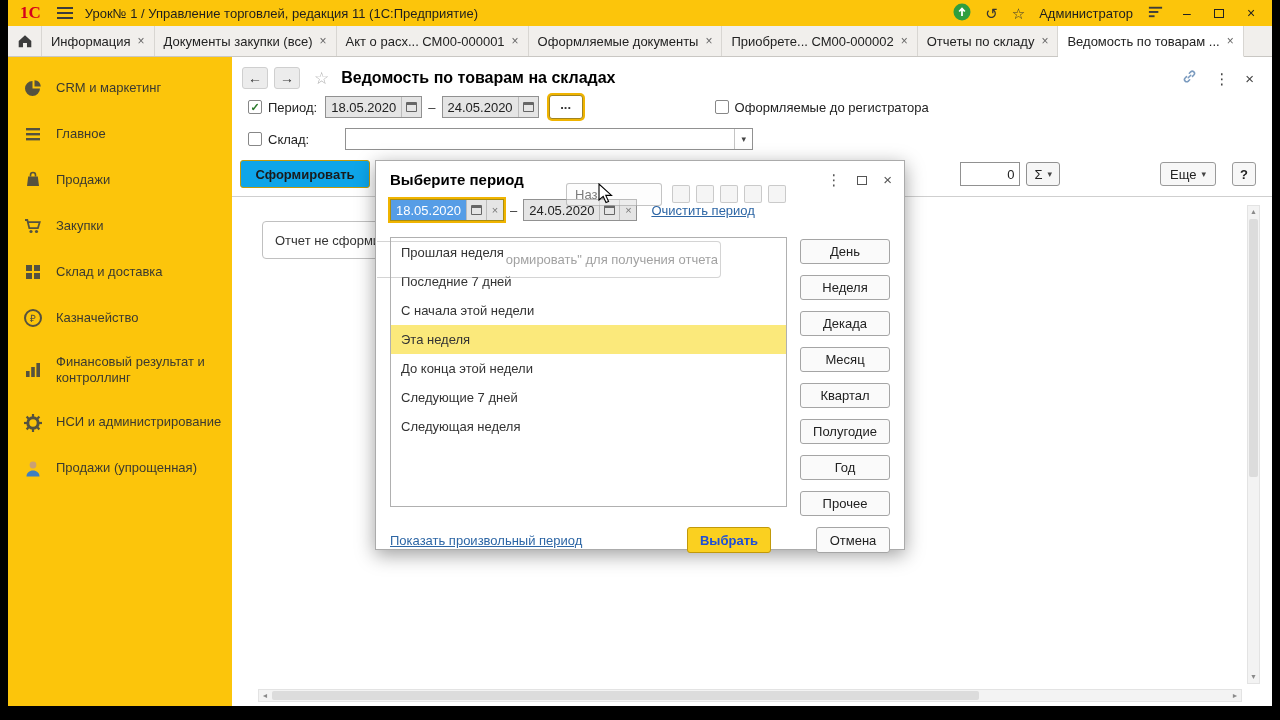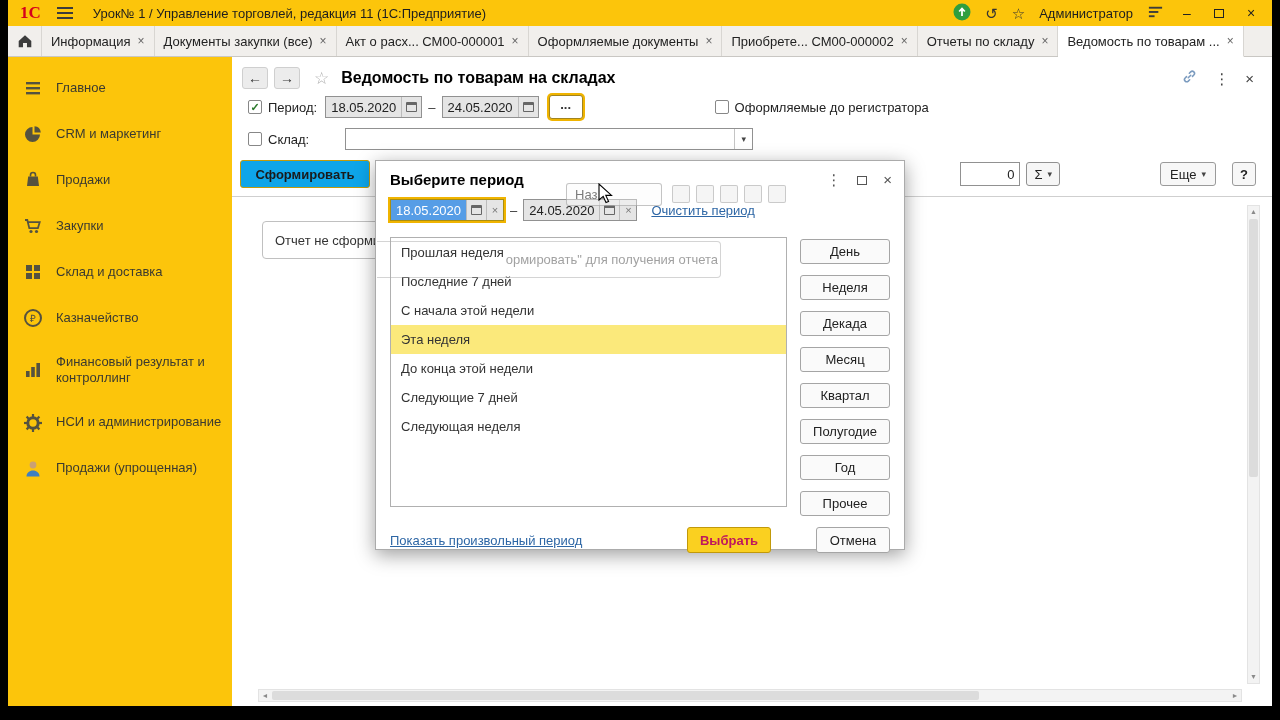--- a/index.html
+++ b/index.html
@@ -6,21 +6,21 @@
   html,body { background:#000; }
   body { font-family:"Liberation Sans", sans-serif; font-size:13px; color:#222; }
   #screen { position:relative; width:1280px; height:720px; background:#000; overflow:hidden; }
   #app { position:absolute; left:8px; top:0; width:1264px; height:706px; background:#fff; display:flex; flex-direction:column; }
 
   
   .titlebar { height:26px; background:#fcc50b; display:flex; align-items:center; flex:none; }
   .logo { margin-left:12px; font-weight:bold; font-size:17px; color:#d6001c; font-family:"Liberation Serif", serif; }
   .tb-burger { margin-left:16px; display:flex; flex-direction:column; gap:3px; cursor:pointer; }
   .tb-burger i { display:block; width:16px; height:2px; background:#3c3c3c; }
-  .tb-title { margin-left:20px; font-size:13px; color:#1e1e1e; white-space:nowrap; }
+  .tb-title { margin-left:12px; font-size:13px; color:#1e1e1e; white-space:nowrap; }
   .tb-right { margin-left:auto; display:flex; align-items:center; gap:14px; margin-right:12px; }
   .tb-ico { font-size:15px; color:#333; line-height:1; cursor:pointer; }
   .tb-user { font-size:13px; color:#1e1e1e; }
   .winbtn { width:18px; text-align:center; cursor:pointer; color:#222; font-size:14px; }
   .maxbox { width:10px; height:9px; border:1.5px solid #222; display:inline-block; }
 
   
   .tabbar { height:31px; background:#f1efec; border-bottom:1px solid #c9c7c3; display:flex; align-items:stretch; flex:none; }
   .hometab { width:34px; display:flex; align-items:center; justify-content:center; border-right:1px solid #d8d6d2; cursor:pointer; }
   .tab { display:flex; align-items:center; padding:0 9px; border-right:1px solid #d8d6d2; white-space:nowrap; font-size:13px; color:#222; cursor:pointer; }
@@ -93,21 +93,21 @@
   .focusring { box-shadow:0 0 0 2px #f0b400; border-color:#a98e12; }
   .clearlink, .bluelink { color:#2d66a5; text-decoration:underline; cursor:pointer; }
   .clearlink { margin-left:14px; }
   .dlg-body { display:flex; padding:0 14px; flex:none; }
   .plist { width:397px; height:270px; border:1px solid #b0b0b0; background:#fff; margin-top:8px; overflow:hidden; }
   .pitem { height:29px; display:flex; align-items:center; padding-left:10px; color:#333; cursor:pointer; }
   .pitem.sel { background:#fbe97b; }
   .pbtns { margin-left:13px; margin-top:10px; display:flex; flex-direction:column; }
   .pbtn { width:90px; height:25px; border:1px solid #a5a5a5; border-radius:3px; background:#fafafa; display:flex; align-items:center; justify-content:center; margin-bottom:11px; color:#222; cursor:pointer; }
   .dlg-foot { margin-top:auto; display:flex; align-items:center; padding:0 14px 14px 14px; flex:none;gap:36px; }
-  .selbtn { margin-left:auto; width:84px; height:26px; background:#fad020; border:1px solid #c1990a; border-radius:3px; display:flex; align-items:center; justify-content:center; font-weight:bold; color:#be185d; cursor:pointer; }
+  .selbtn { margin-left:auto; width:84px; height:26px; background:#fad020; border:1px solid #c1990a; border-radius:3px; display:flex; align-items:center; justify-content:center; font-weight:bold; color:#1d4ed8; cursor:pointer; }
   .cancbtn { margin-left:9px; width:74px; height:26px; background:#fafafa; border:1px solid #a5a5a5; border-radius:3px; display:flex; align-items:center; justify-content:center; color:#222; cursor:pointer; }
 
   
   .ghost { position:absolute; pointer-events:none; }
   .g-btn { left:190px; top:22px; width:96px; height:23px; border:1px solid rgba(150,150,150,.55); border-radius:3px; background:rgba(250,250,250,.4); color:rgba(90,90,90,.8); display:flex; align-items:center; padding-left:8px; }
   .g-icons { left:296px; top:24px; display:flex; gap:6px; }
   .g-icons i { width:18px; height:18px; border:1px solid rgba(160,160,160,.5); background:rgba(225,225,225,.35); border-radius:2px; }
   .g-box { left:1px; top:80px; width:344px; height:37px; border:1px solid rgba(170,170,170,.5); border-left:none; border-radius:0 4px 4px 0; display:flex; align-items:center; justify-content:flex-end; padding-right:2px; overflow:hidden; }
   .g-box span { color:#8a8a8a; opacity:.8; white-space:nowrap; }
 
@@ -187,37 +187,37 @@
           <span class="x">×</span>
         </div>
     </div>
 
     <div class="body">
 
       <div class="sidebar">
         <div class="side-item">
           <span class="ic">
               <svg width="20" height="20" viewBox="0 0 20 20">
+                <path d="M9.5 10.5 V3 a7.5 7.5 0 1 0 7.5 7.5 Z" fill="#55523f"></path>
+                <path d="M11.5 8.5 V2.2 a7 7 0 0 1 6.3 6.3 Z" fill="#55523f"></path>
+              </svg>
+            </span>
+          <span>CRM и маркетинг</span>
+        </div>
+        <div class="side-item">
+          <span class="ic">
+              <svg width="20" height="20" viewBox="0 0 20 20">
                 <g fill="#55523f">
                   <rect x="3" y="4" width="14" height="2.4"></rect>
                   <rect x="3" y="9" width="14" height="2.4"></rect>
                   <rect x="3" y="14" width="14" height="2.4"></rect>
                 </g>
               </svg>
             </span>
           <span>Главное</span>
-        </div>
-        <div class="side-item">
-          <span class="ic">
-              <svg width="20" height="20" viewBox="0 0 20 20">
-                <path d="M9.5 10.5 V3 a7.5 7.5 0 1 0 7.5 7.5 Z" fill="#55523f"></path>
-                <path d="M11.5 8.5 V2.2 a7 7 0 0 1 6.3 6.3 Z" fill="#55523f"></path>
-              </svg>
-            </span>
-          <span>CRM и маркетинг</span>
         </div>
         <div class="side-item">
           <span class="ic">
               <svg width="20" height="20" viewBox="0 0 20 20">
                 <path d="M5.2 6.5 h9.6 l1.2 9.5 H4 Z" fill="#55523f"></path>
                 <path d="M7.5 6.5 V5 a2.5 2.5 0 0 1 5 0 v1.5" fill="none" stroke="#55523f" stroke-width="1.6"></path>
               </svg>
             </span>
           <span>Продажи</span>
         </div>

